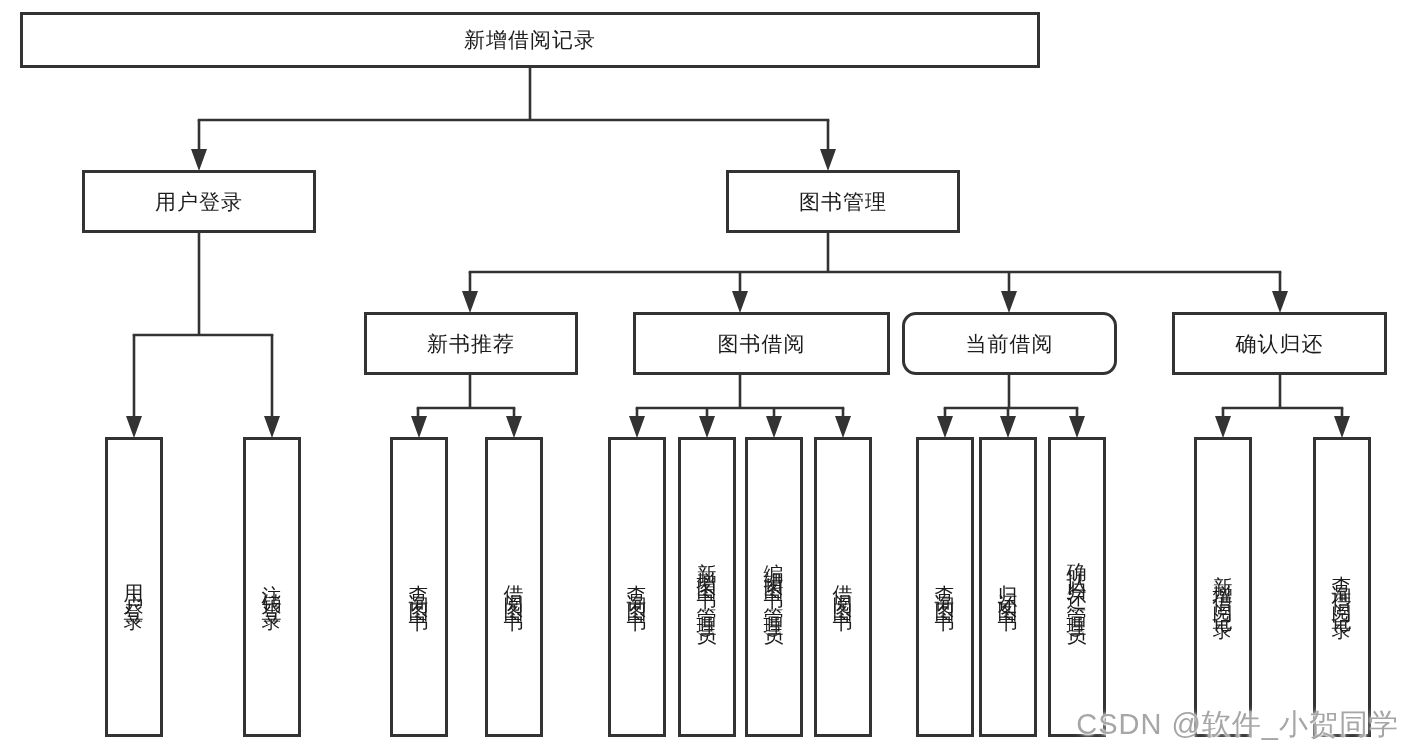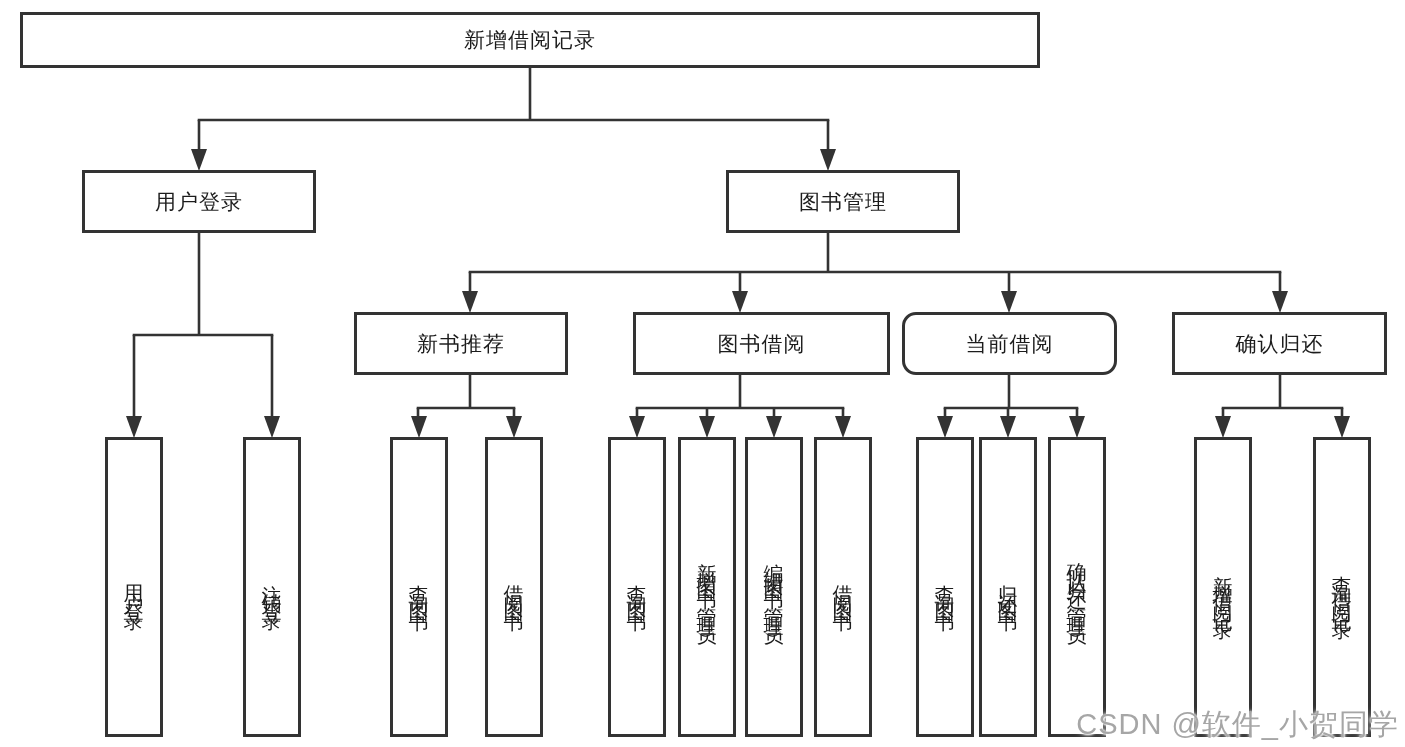--- a/index.html
+++ b/index.html
@@ -131,21 +131,21 @@
     <span>新增借阅记录</span>
   </div>
 
   <div class="node" style="left:82px; top:170px; width:234px; height:63px;">
     <span>用户登录</span>
   </div>
   <div class="node" style="left:711px; top:170px; width:234px; height:63px;margin-left:15px;">
     <span>图书管理</span>
   </div>
 
-  <div class="node" style="left:354px; top:312px; width:214px; height:63px;">
+  <div class="node" style="left:364px; top:312px; width:214px; height:63px;">
     <span>新书推荐</span>
   </div>
   <div class="node" style="left:633px; top:312px; width:257px; height:63px;">
     <span>图书借阅</span>
   </div>
   <div class="node" style="left:902px; top:312px; width:215px; height:63px;border-radius:14px;">
     <span>当前借阅</span>
   </div>
   <div class="node" style="left:1172px; top:312px; width:215px; height:63px;">
     <span>确认归还</span>

